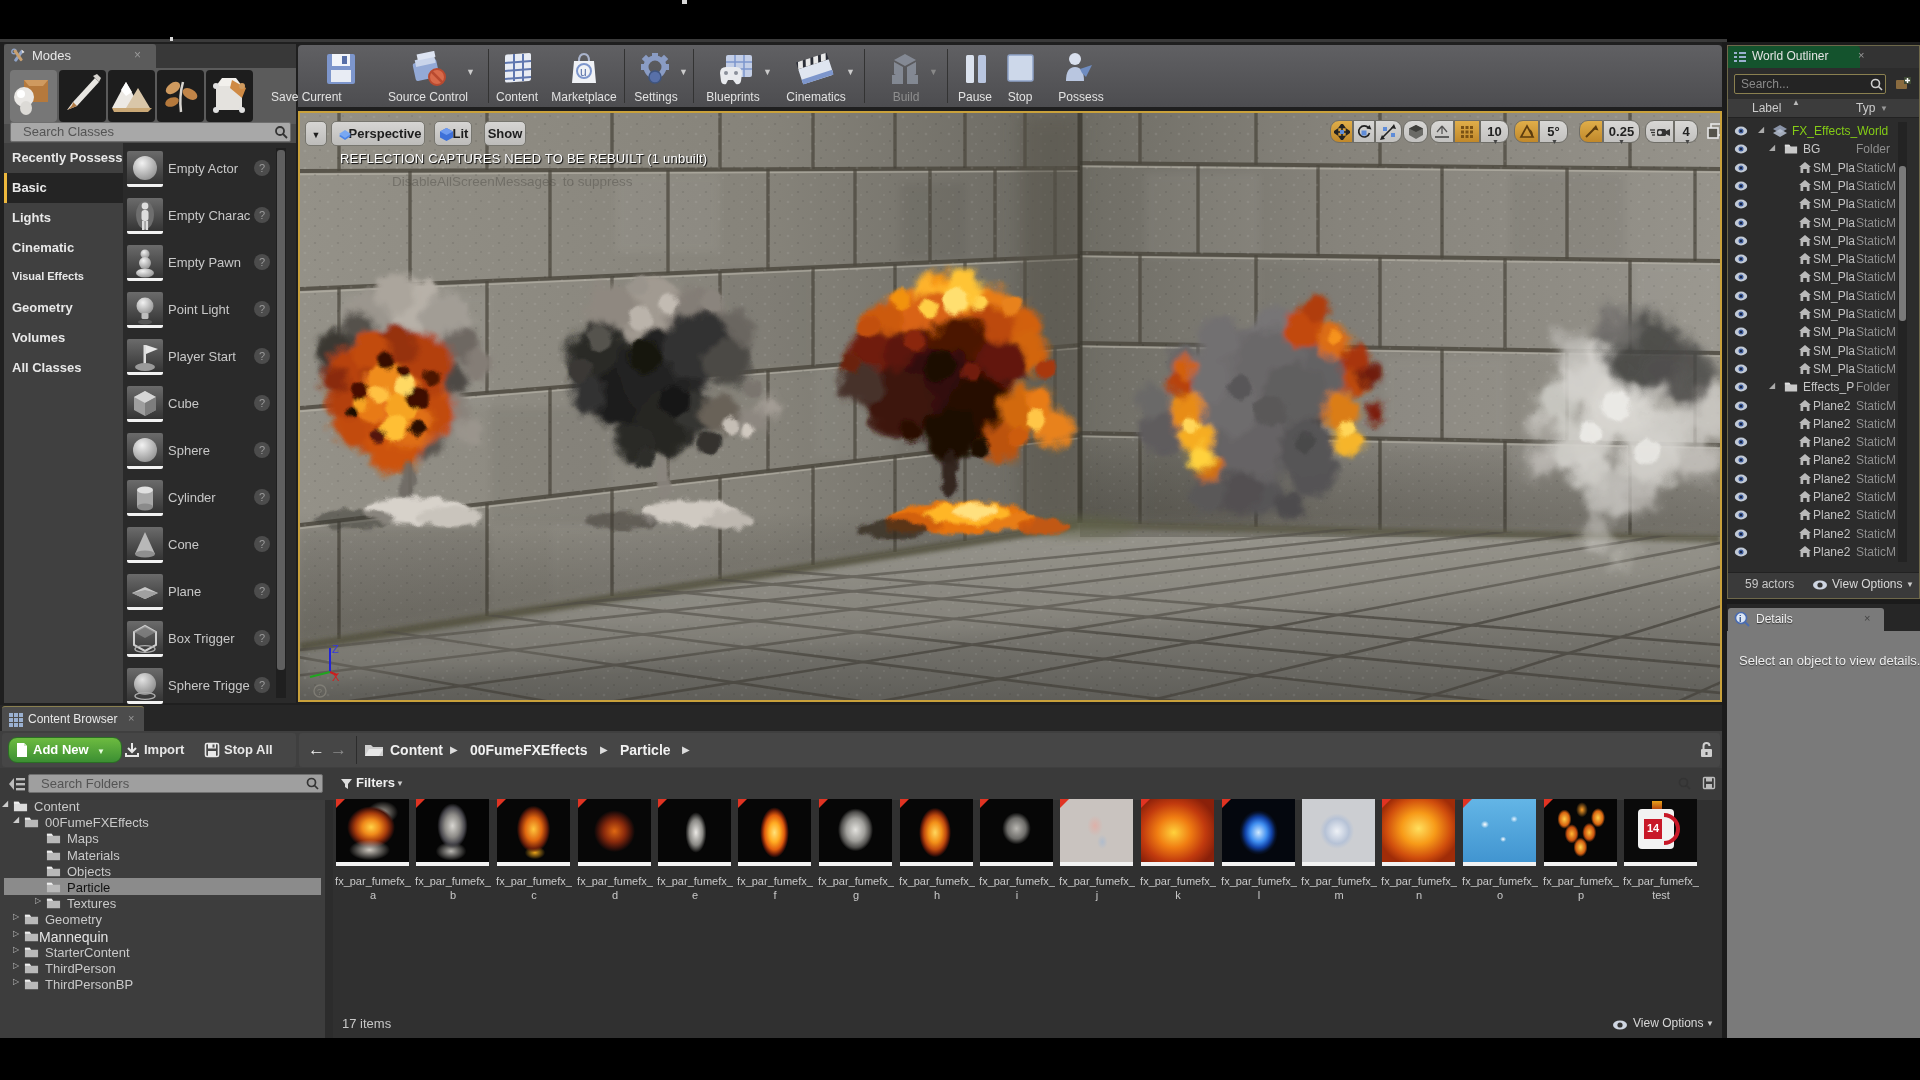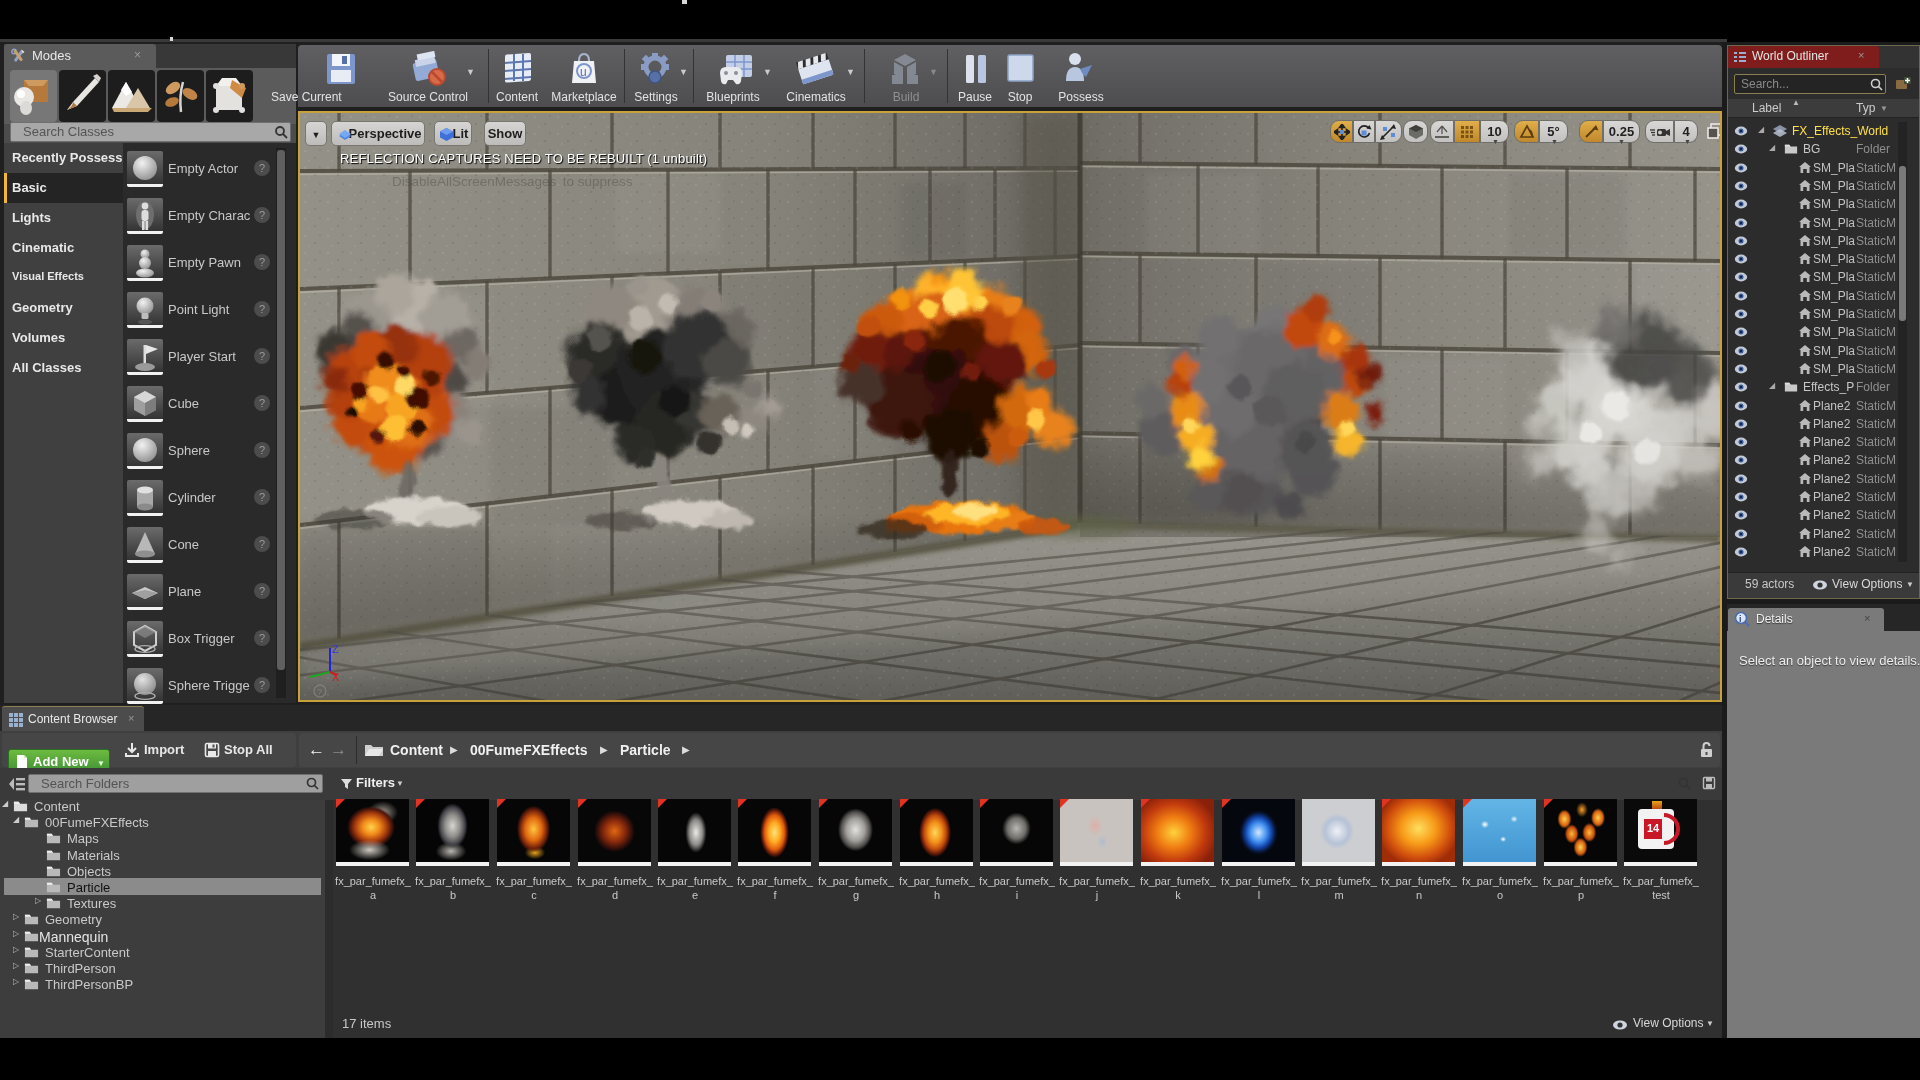--- a/index.html
+++ b/index.html
@@ -853,21 +853,21 @@
         </svg></div>
       <div class="a" style="left:1374px;top:7px;width:24px;height:23px;background:linear-gradient(#d8d7d5,#c2c1bf);border-radius:0 9px 9px 0;border:1px solid #6f6e68;overflow:visible;text-align:center;color:#222;font-size:13px;font-weight:bold;line-height:21px">4<span style="position:absolute;left:9px;top:10px;font-size:7px;color:#444">▼</span></div>
       <svg width="16" height="16" viewBox="0 0 16 16" style="position:absolute;left:1407px;top:10px" xmlns="http://www.w3.org/2000/svg">
         <rect x="4" y="1" width="11" height="11" fill="none" stroke="#e8e8e8" stroke-width="1.6"></rect>
         <rect x="1" y="5" width="10" height="10" fill="#55534b" stroke="#e8e8e8" stroke-width="1.6"></rect>
       </svg>
     </div>
   </div>
 <div class="a" style="left:1727px;top:45px;width:193px;height:554px;background:#2c2c2c;border:1px solid #6e684a">
     <div class="a" style="left:0;top:0;width:191px;height:22px;background:#333"></div>
-    <div class="a" style="left:0;top:0;width:151px;height:22px;background:#7f1d1d;border-radius:3px 3px 0 0">
+    <div class="a" style="left:0;top:0;width:132px;height:22px;background:#14532d;border-radius:3px 3px 0 0">
       <svg width="14" height="14" viewBox="0 0 14 14" style="position:absolute;left:5px;top:4px" xmlns="http://www.w3.org/2000/svg">
         <g fill="#9ab0d0">
           <rect x="1" y="2" width="3" height="2"></rect>
           <rect x="1" y="6" width="3" height="2"></rect>
           <rect x="1" y="10" width="3" height="2"></rect>
           <rect x="6" y="2" width="7" height="2"></rect>
           <rect x="6" y="6" width="7" height="2"></rect>
           <rect x="6" y="10" width="7" height="2"></rect>
         </g>
       </svg>
@@ -910,21 +910,21 @@
         </g>
       </defs>
     </svg>
     <svg class="a" width="14" height="10" viewBox="0 0 14 10" style="left:6px;top:80px">
       <use href="#eye"></use>
     </svg>
     <span class="a" style="left:30px;top:79px;color:#aaa;font-size:8px">◢</span>
     <svg class="a" width="16" height="14" viewBox="0 0 16 14" style="left:44px;top:78px">
       <use href="#world"></use>
     </svg>
-    <span class="a" style="left:64px;top:78px;color:#fde047;font-size:12px">FX_Effects_World</span>
+    <span class="a" style="left:64px;top:78px;color:#84cc16;font-size:12px">FX_Effects_World</span>
     <svg class="a" width="14" height="10" viewBox="0 0 14 10" style="left:6px;top:98px">
       <use href="#eye"></use>
     </svg>
     <span class="a" style="left:41px;top:97px;color:#aaa;font-size:8px">◢</span>
     <svg class="a" width="16" height="14" viewBox="0 0 16 16" style="left:55px;top:96px">
       <use href="#folder"></use>
     </svg>
     <span class="a" style="left:75px;top:96px;color:#c8c8c8;font-size:12px">BG</span>
     <span class="a" style="left:128px;top:96px;color:#8f8f8f;font-size:12px">Folder</span>
     <svg class="a" width="14" height="10" viewBox="0 0 14 10" style="left:6px;top:117px">
@@ -1143,21 +1143,21 @@
           <rect x="6" y="11" width="4" height="4"></rect>
           <rect x="11" y="11" width="4" height="4"></rect>
         </g>
       </svg>
       <span class="a" style="left:26px;top:5px;color:#e8e8e8;font-size:12px">Content Browser</span>
       <span class="a" style="left:126px;top:5px;color:#999;font-size:11px">×</span>
     </div>
     <div class="a" style="left:0;top:26px;width:1722px;height:37px;background:#3f3f3f"></div>
     <div class="a" style="left:2px;top:28px;width:294px;height:34px;background:#464646;border-radius:3px"></div>
     <div class="a" style="left:299px;top:28px;width:1421px;height:34px;background:#464646;border-radius:3px"></div>
-    <div class="a" style="left:8px;top:44px;width:102px;height:26px;background:linear-gradient(#6dbb40,#3c8f33);border-radius:3px;border:1px solid #2a6e24">
+    <div class="a" style="left:8px;top:32px;width:114px;height:26px;background:linear-gradient(#6dbb40,#3c8f33);border-radius:9px;border:1px solid #2a6e24">
       <svg width="14" height="16" viewBox="0 0 14 16" style="position:absolute;left:6px;top:4px" xmlns="http://www.w3.org/2000/svg">
         <path d="M2 1 L9 1 L12 4 L12 15 L2 15Z" fill="#fff"></path>
         <path d="M9 1 L9 4 L12 4Z" fill="#cfe8c8"></path>
       </svg>
       <span class="a" style="left:24px;top:4px;color:#fff;font-size:13px;font-weight:bold">Add New</span>
       <span class="a" style="left:88px;top:9px;color:#e8ffe0;font-size:8px">▼</span>
     </div>
     <svg width="16" height="16" viewBox="0 0 16 16" style="position:absolute;left:124px;top:37px" xmlns="http://www.w3.org/2000/svg">
       <path d="M8 1 L8 9 M4 6 L8 10 L12 6" stroke="#e8e8e8" stroke-width="2" fill="none"></path>
       <path d="M2 11 L2 14 L14 14 L14 11" stroke="#e8e8e8" stroke-width="2" fill="none"></path>

